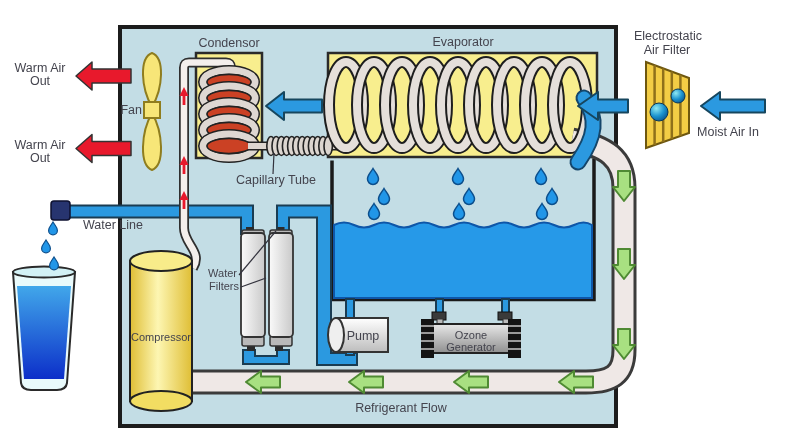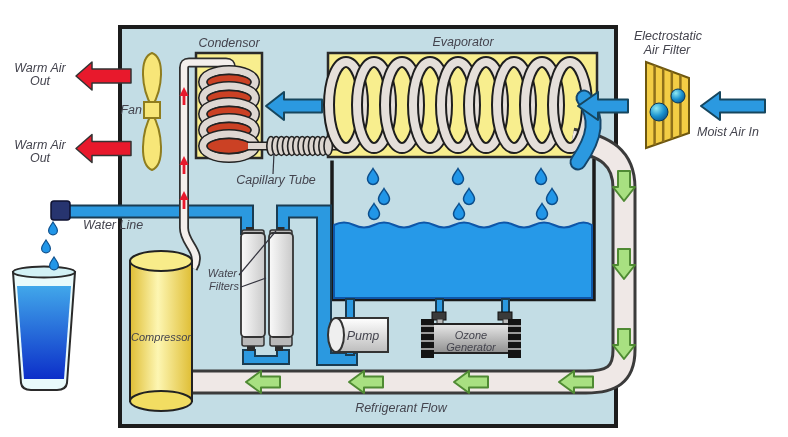--- a/index.html
+++ b/index.html
@@ -1,16 +1,16 @@
 <!DOCTYPE html>
 <html><head>
 <meta charset="utf-8">
 <style>
   html,body{margin:0;padding:0;background:#ffffff;}
-  .stage{width:776px;height:437px;position:relative;font-family:"Liberation Sans",sans-serif;font-style:italic;}
+  .stage{width:776px;height:437px;position:relative;font-family:"Liberation Sans",sans-serif;}
   svg{display:block;}
   text{font-family:"Liberation Sans",sans-serif;fill:#44444e;}
   .lbl{font-size:12.5px;}
   .lbl-sm{font-size:11px;}
   .mid{text-anchor:middle;}
   .end{text-anchor:end;}
 </style>
 </head>
 <body>
 

